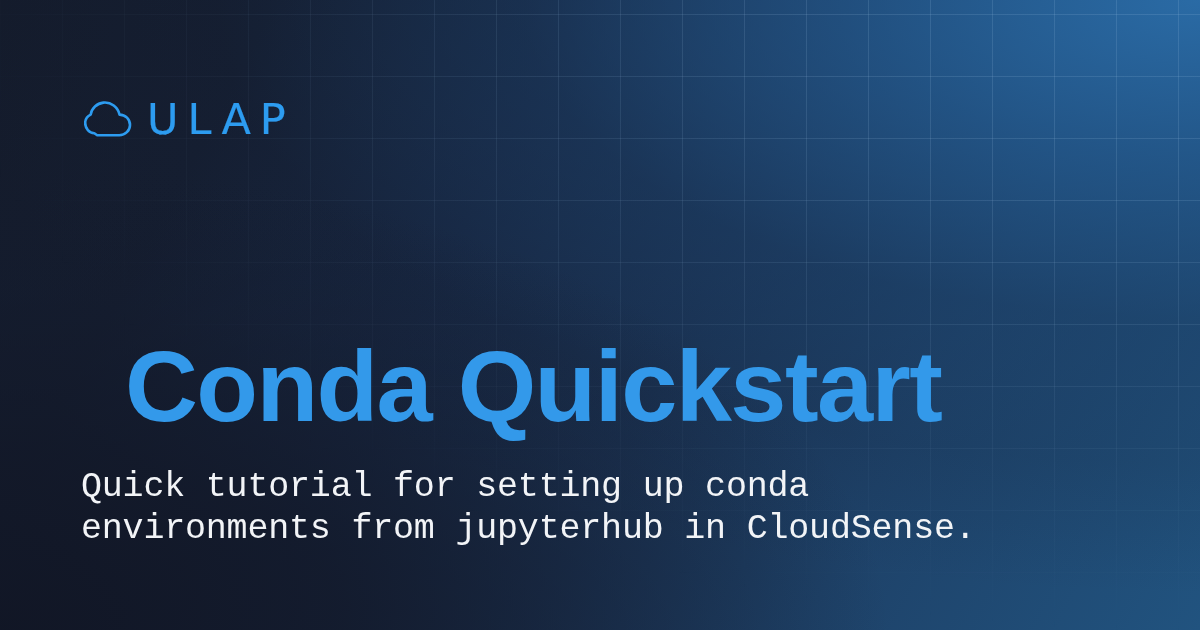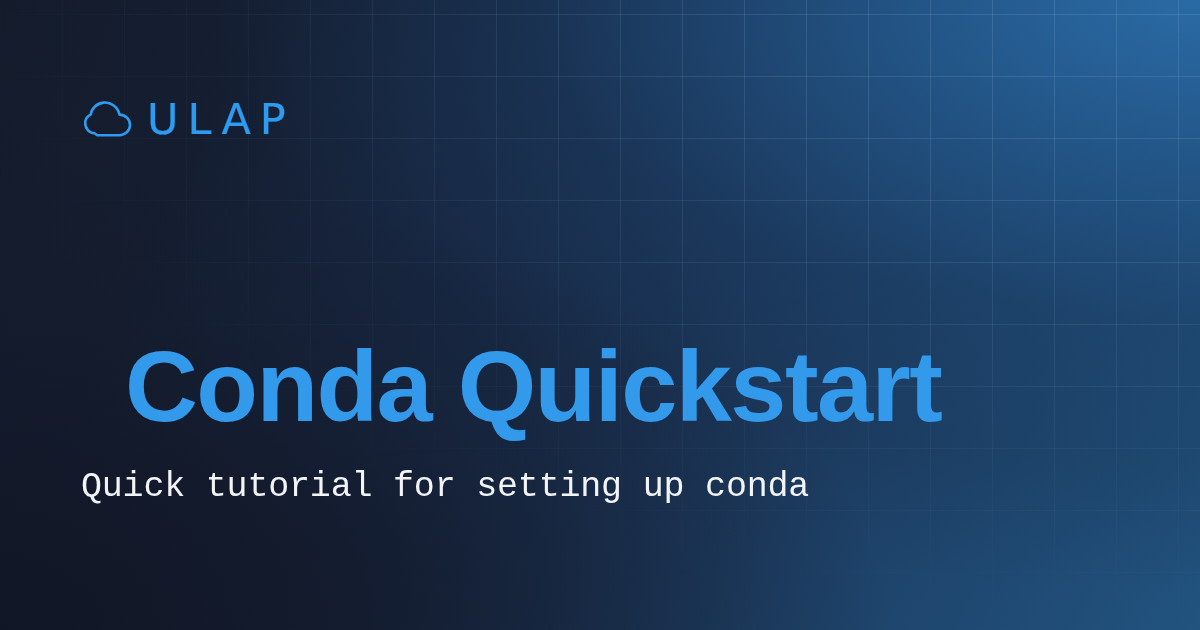--- a/index.html
+++ b/index.html
@@ -160,15 +160,16 @@
         <path d="M13.2 36.2h22.1c5.9 0 10.7-4.6 10.7-10.3 0-5.6-4.6-10.2-10.4-10.3C33.8 8.2 27.1 2.8 19.4 3.6 12.9 4.3 7.6 9.3 6.7 15.6 3.4 17.1 1.2 20.3 1.2 24.1c0 5.3 4 9.8 9.1 10.1l2.9 2z" stroke="#2d9cf0" stroke-width="2.6" stroke-linejoin="round" stroke-linecap="round" fill="none"></path>
       </svg>
     </span>
     <span class="brand-word">ULAP</span>
   </div>
 
   <div class="headline">Conda Quickstart</div>
 
   <div class="subtitle">
     <span class="subtitle-line">Quick tutorial for setting up conda</span>
+    <span class="subtitle-line">environments from jupyterhub in CloudSense.</span>
   </div>
 
 </div>
 
 </body></html>

